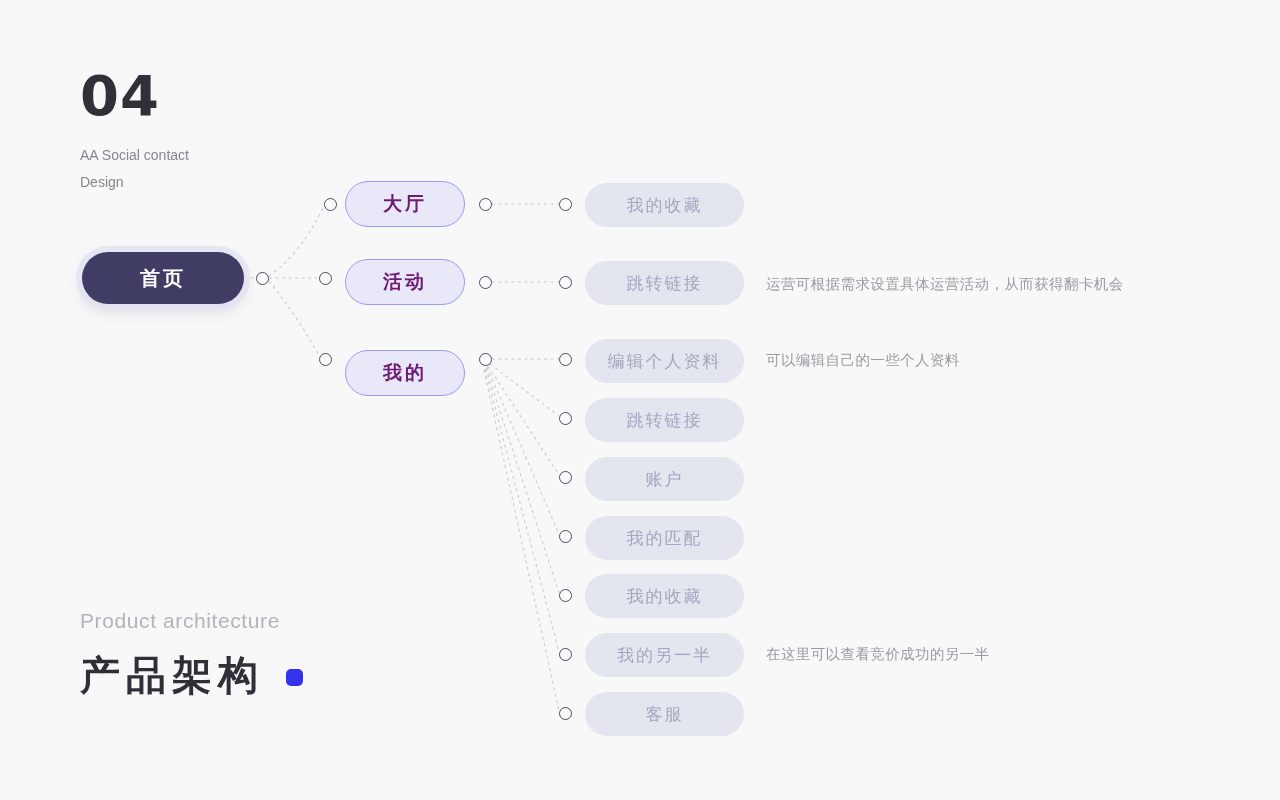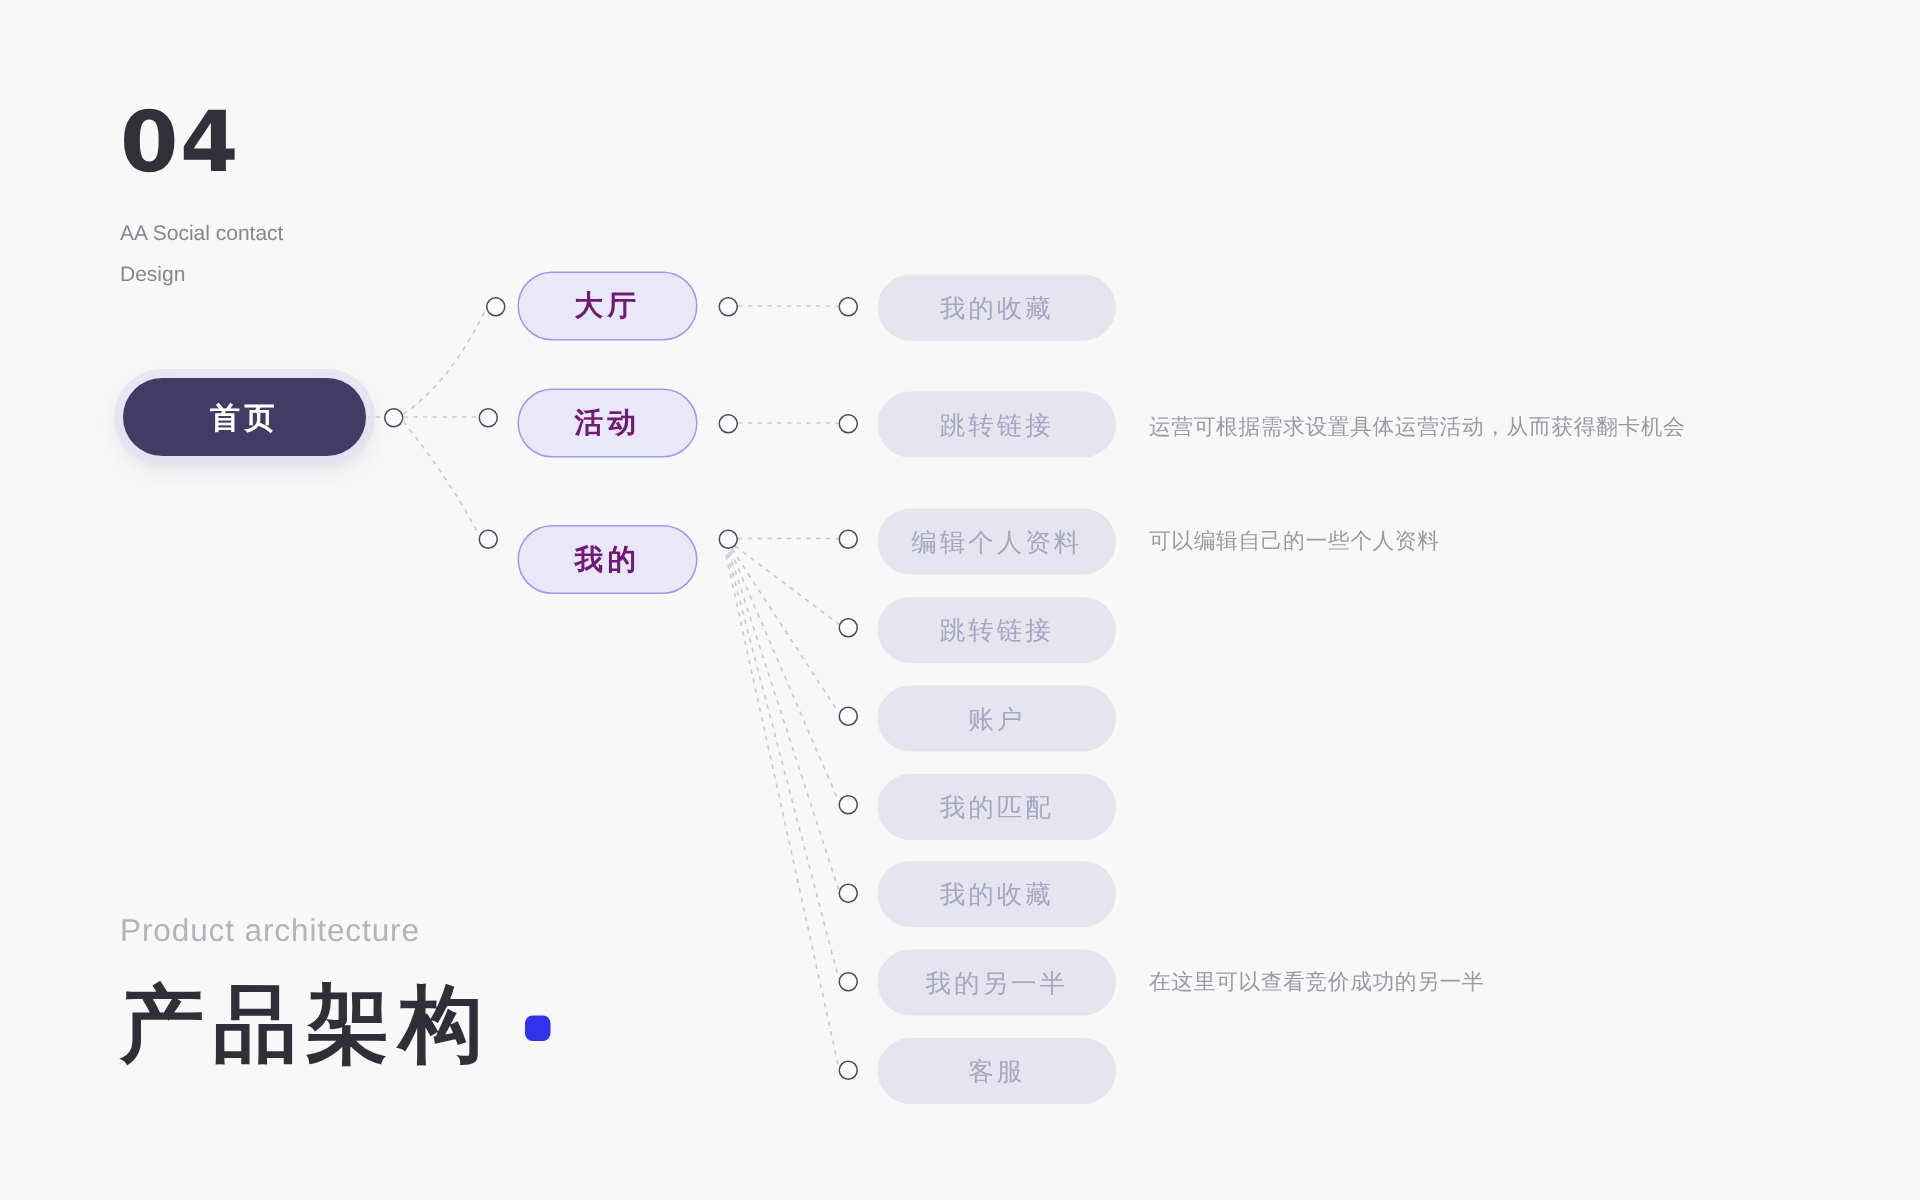--- a/index.html
+++ b/index.html
@@ -66,21 +66,21 @@
   }
   .footer-title-row {
     position: absolute;
     left: 80px;
     top: 655px;
     display: flex;
     align-items: center;
     gap: 22px;
   }
   .footer-title {
-    font-size: 56px;
+    font-size: 40px;
     font-weight: 700;
     color: #2f2f38;
     letter-spacing: 6px;
     line-height: 1;
   }
   .accent-square {
     width: 17px;
     height: 17px;
     border-radius: 5px;
     background: #3333ee;

